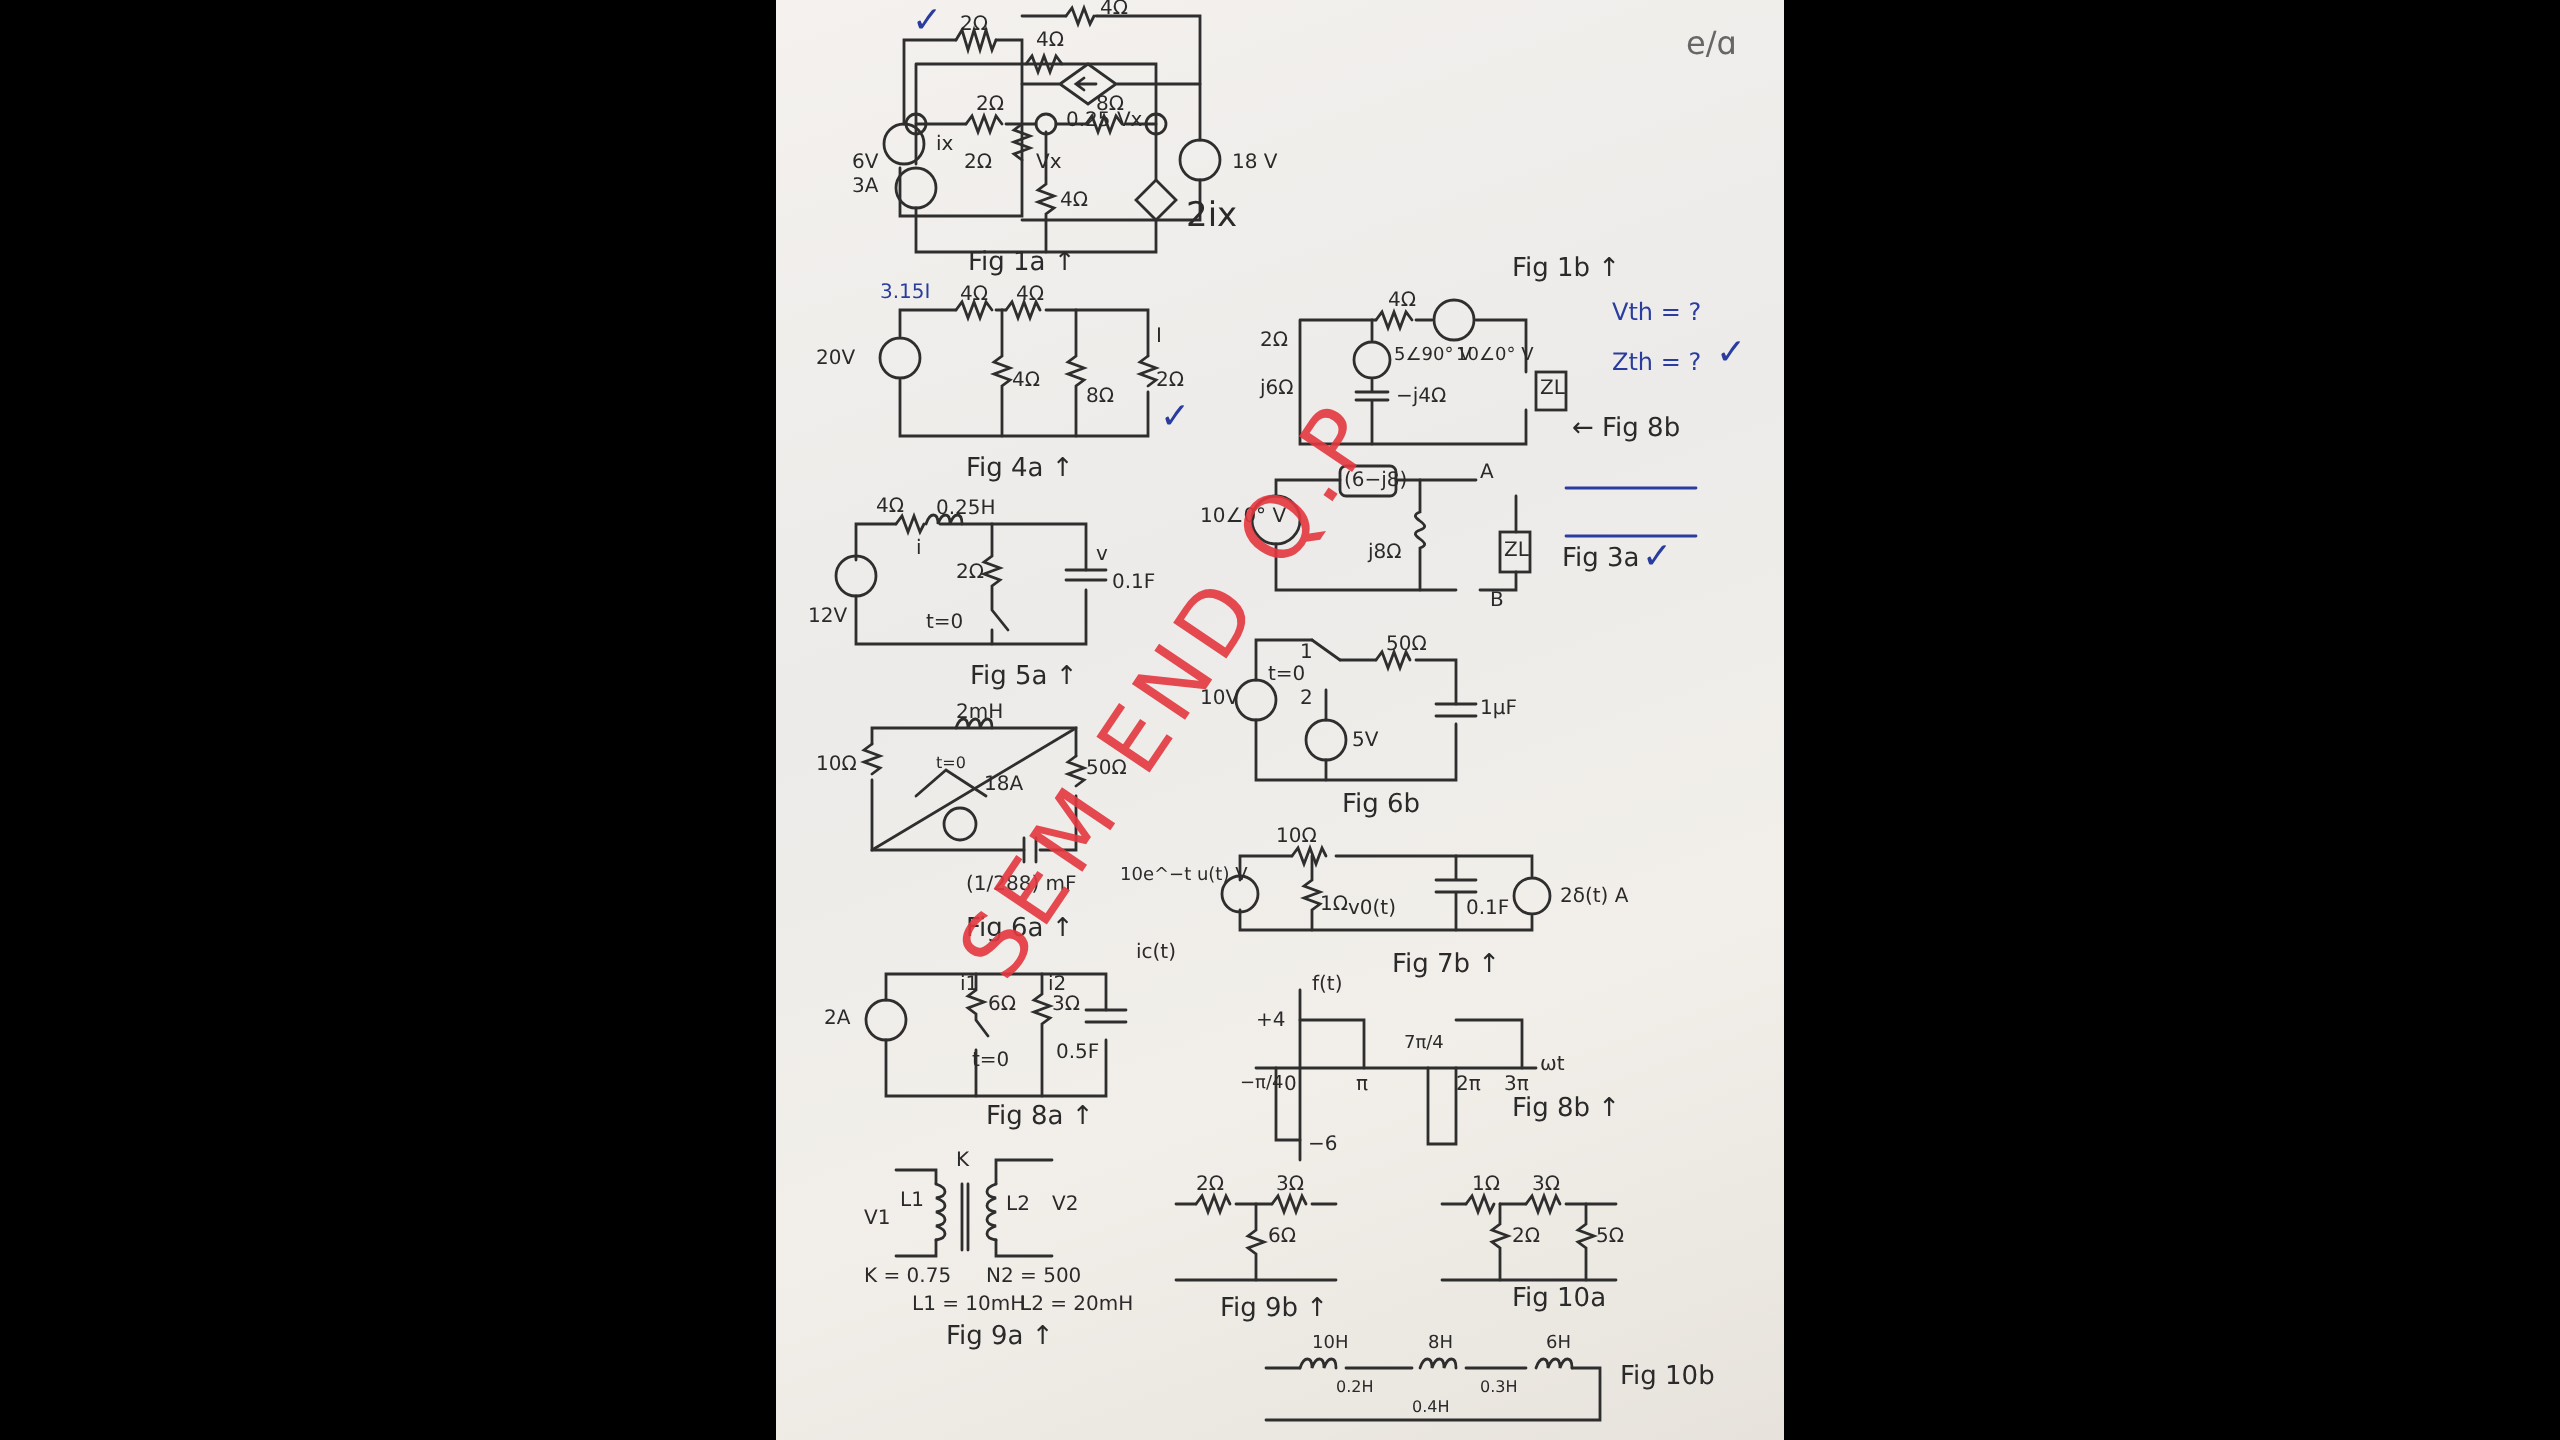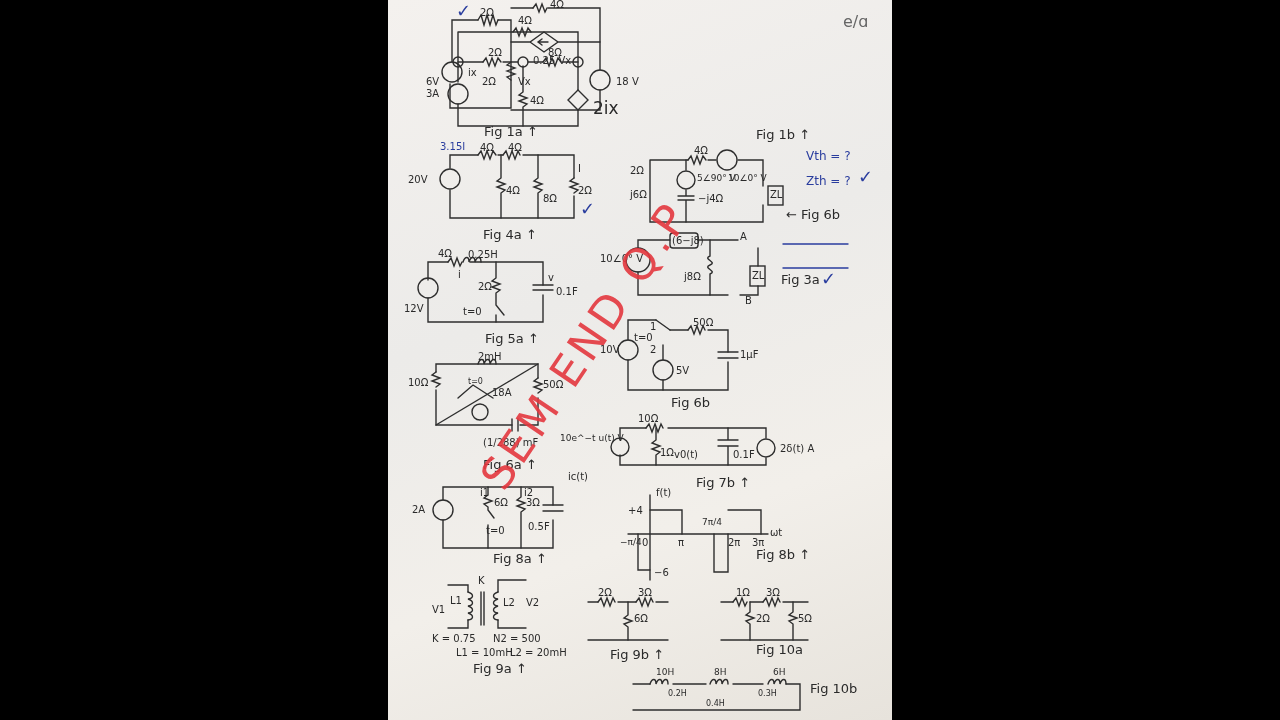--- a/index.html
+++ b/index.html
@@ -155,21 +155,21 @@
       <path d="M245 684 H262 M285 684 H318 M345 684 H375 M398 684 H412 V710 H245"></path>
       <path d="M262 684 c2-6 6-6 6 0 c2-6 6-6 6 0 c2-6 6-6 6 0"></path>
       <path d="M322 684 c2-6 6-6 6 0 c2-6 6-6 6 0 c2-6 6-6 6 0"></path>
       <path d="M380 684 c2-6 6-6 6 0 c2-6 6-6 6 0 c2-6 6-6 6 0"></path>
     </g>
   </svg>
 
   <span class="lbl fig" style="left:96px;top:125px">Fig 1a ↑</span>
   <span class="lbl fig" style="left:368px;top:128px">Fig 1b ↑</span>
   <span class="lbl fig" style="left:95px;top:228px">Fig 4a ↑</span>
-  <span class="lbl fig" style="left:398px;top:208px">← Fig 6b</span>
+  <span class="lbl fig" style="left:398px;top:208px">← Fig 8b</span>
   <span class="lbl fig" style="left:393px;top:273px">Fig 3a</span>
   <span class="lbl fig" style="left:97px;top:332px">Fig 5a ↑</span>
   <span class="lbl fig" style="left:283px;top:396px">Fig 6b</span>
   <span class="lbl fig" style="left:95px;top:458px">Fig 6a ↑</span>
   <span class="lbl fig" style="left:308px;top:476px">Fig 7b ↑</span>
   <span class="lbl fig" style="left:105px;top:552px">Fig 8a ↑</span>
   <span class="lbl fig" style="left:368px;top:548px">Fig 8b ↑</span>
   <span class="lbl fig" style="left:85px;top:662px">Fig 9a ↑</span>
   <span class="lbl fig" style="left:222px;top:648px">Fig 9b ↑</span>
   <span class="lbl fig" style="left:368px;top:643px">Fig 10a</span>
@@ -288,19 +288,19 @@
 
   <span class="lbl" style="left:348px;top:588px">1Ω</span>
   <span class="lbl" style="left:378px;top:588px">3Ω</span>
   <span class="lbl" style="left:368px;top:614px">2Ω</span>
   <span class="lbl" style="left:410px;top:614px">5Ω</span>
 
   <span class="lbl" style="left:268px;top:668px;font-size:9px">10H</span>
   <span class="lbl" style="left:326px;top:668px;font-size:9px">8H</span>
   <span class="lbl" style="left:385px;top:668px;font-size:9px">6H</span>
   <span class="lbl" style="left:280px;top:690px;font-size:8px">0.2H</span>
-  <span class="lbl" style="left:370px;top:690px;font-size:8px">0.3H</span>
+  <span class="lbl" style="left:352px;top:690px;font-size:8px">0.3H</span>
   <span class="lbl" style="left:318px;top:700px;font-size:8px">0.4H</span>
 
   <span class="lbl" style="left:455px;top:14px;font-size:16px;color:#666">e/ɑ</span>
 </div>
 
 <div class="stamp">SEM END Q.P</div>
 
 </body></html>

